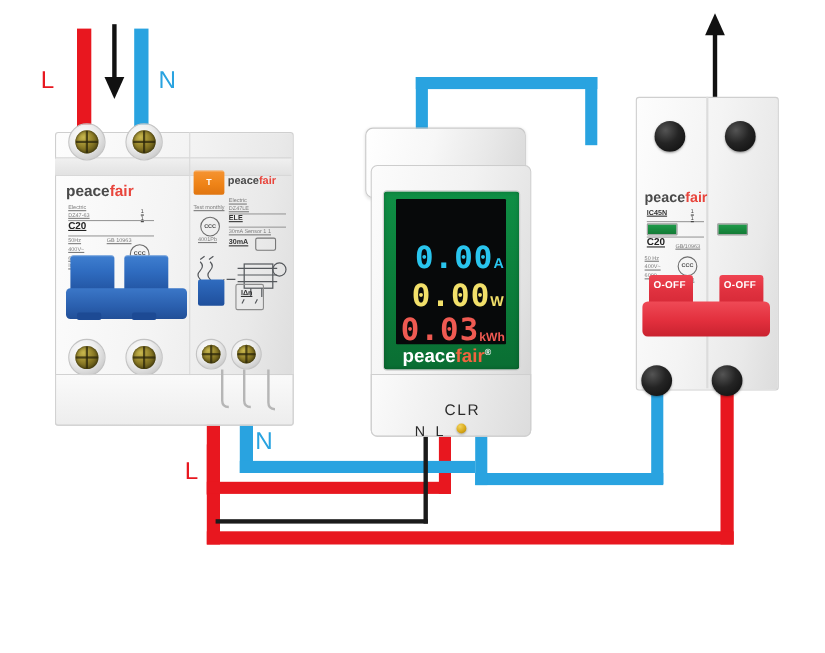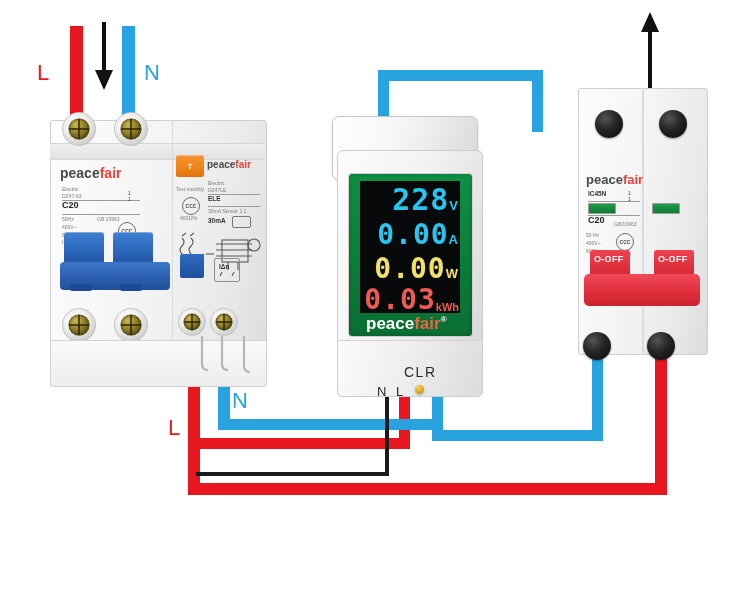--- a/index.html
+++ b/index.html
@@ -59,21 +59,21 @@
   .offtxt{position:absolute;color:#fff;font-size:9px;letter-spacing:.3px;
           font-family:"Liberation Sans",sans-serif;font-weight:700;white-space:nowrap;}
 
   
   .pf{position:absolute;white-space:nowrap;font-family:"Liberation Sans",sans-serif;font-weight:700;}
   .pf .p1{color:#4a4a4a;}
   .pf .p2{color:#e8453c;}
 
   
   .spec{position:absolute;color:#7c7c7c;font-size:5px;line-height:6px;
-        font-family:"Liberation Sans",sans-serif;white-space:nowrap;}
+        font-family:"Liberation Sans",sans-serif;white-space:nowrap;text-decoration:underline;}
   .spec.dark{color:#3a3a3a;}
   .spec.big{font-size:9px;font-weight:700;color:#222;}
   .spec.med{font-size:6.5px;font-weight:700;color:#333;}
   .rule{position:absolute;background:#9a9a9a;height:1px;}
 
   .cert{position:absolute;border:1px solid #6d6d6d;border-radius:50%;
         display:flex;align-items:center;justify-content:center;
         font-size:5px;color:#4a4a4a;font-weight:700;}
 
   .testbtn{position:absolute;border-radius:2px;
@@ -275,24 +275,20 @@
       <path d="M48 2 v30 q0 6 6 6"></path>
     </g>
   </svg>
 
   <div id="meter-shell" style="left:332px;top:116px;width:144px;height:62px;"></div>
   <div id="meter-front" style="left:337px;top:150px;width:144px;height:245px;"></div>
 
   <div id="screen-bezel" style="left:348px;top:173px;width:123px;height:162px;"></div>
   <div id="lcd" style="left:360px;top:181px;width:100px;height:132px;"></div>
 
-  <div class="readout" style="left:360px;top:182px;width:100px;height:33px;justify-content:flex-end;padding-right:2px;box-sizing:border-box;">
-    <span class="digits" style="color:#29c5ee;font-size:30px;">228</span>
-    <span class="unit" style="color:#29c5ee;font-size:13px;margin-bottom:2px;">V</span>
-  </div>
 
   <div class="readout" style="left:360px;top:216px;width:100px;height:33px;justify-content:flex-end;padding-right:2px;box-sizing:border-box;">
     <span class="digits" style="color:#29c5ee;font-size:28px;">0.00</span>
     <span class="unit" style="color:#29c5ee;font-size:13px;margin-bottom:2px;">A</span>
   </div>
 
   <div class="readout" style="left:360px;top:250px;width:100px;height:33px;justify-content:flex-end;padding-right:2px;box-sizing:border-box;">
     <span class="digits" style="color:#f2e06a;font-size:28px;">0.00</span>
     <span class="unit" style="color:#f2e06a;font-size:13px;margin-bottom:2px;">W</span>
   </div>

